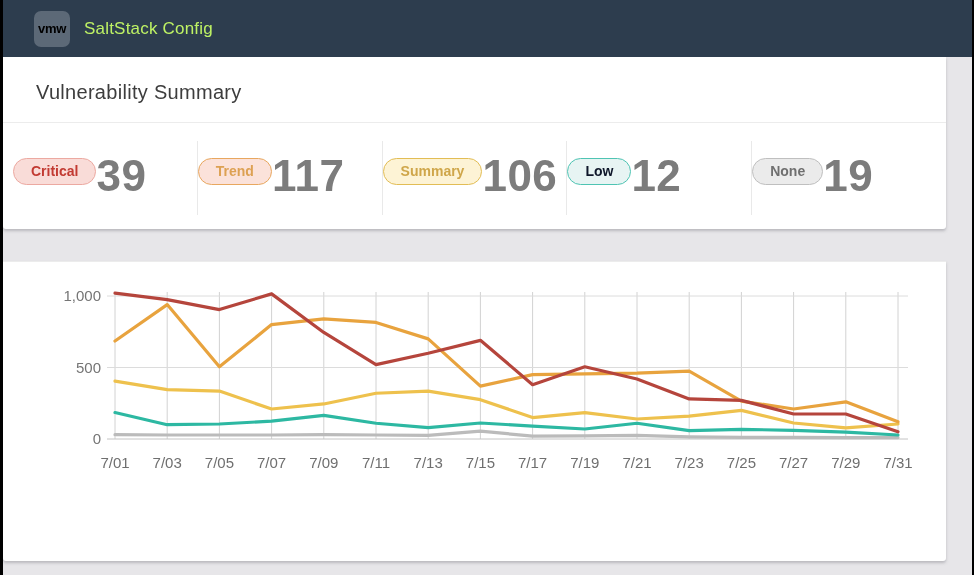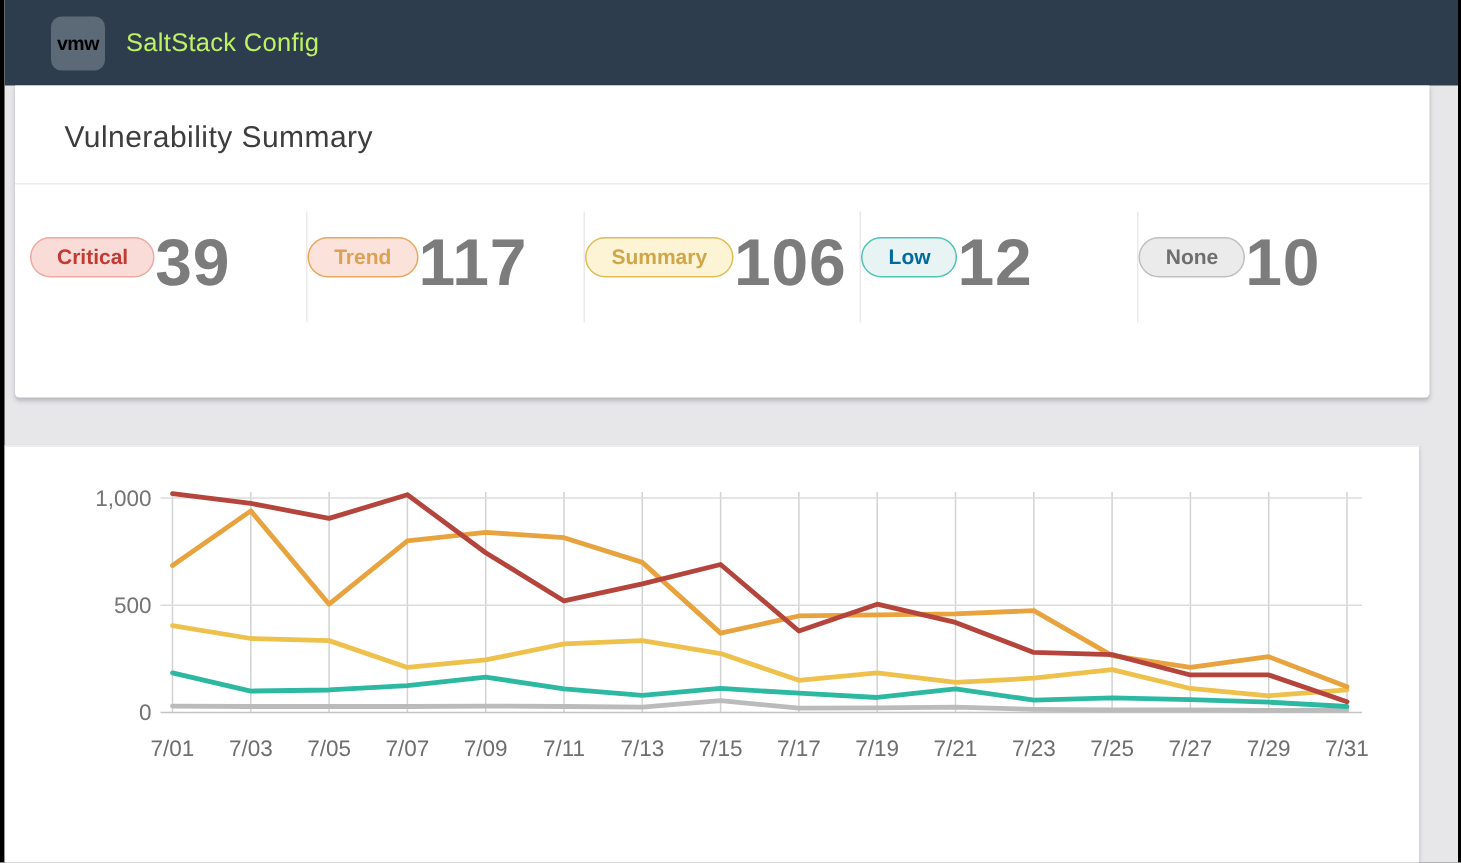--- a/index.html
+++ b/index.html
@@ -29,21 +29,21 @@
     background:#fff;width:943px;
     box-shadow:0 2px 3px rgba(100,100,110,0.35);
     border-radius:0 0 3px 3px;
   }
   .card-title{
     font-size:20px;color:#3d3d3d;letter-spacing:0.3px;
     padding:24px 0 18px 33px;
   }
   .card-divider{height:1px;background:#ececec;}
   
-  #summary-card{height:208px;margin-left:7px;}
+  #summary-card{height:172px;}
   .stats-row{display:flex;padding:18px 10px 0 10px;}
   .stat-col{
     flex:1;display:flex;flex-direction:row;align-items:center;
     border-left:1px solid #e9e9e9;padding-bottom:14px;
   }
   .stat-col:first-child{border-left:none;}
   .pill{
     font-size:14px;font-weight:600;padding:4px 17px;border-radius:15px;
     border:1.5px solid transparent;line-height:17px;
   }
@@ -77,26 +77,26 @@
       </div>
       <div class="stat-col">
         <span class="pill" style="background: rgb(251, 226, 218); border-color: rgb(232, 167, 95); color: rgb(221, 161, 83);">Trend</span>
         <span class="stat-value">117</span>
       </div>
       <div class="stat-col">
         <span class="pill" style="background: rgb(253, 243, 213); border-color: rgb(226, 189, 85); color: rgb(207, 166, 74);">Summary</span>
         <span class="stat-value">106</span>
       </div>
       <div class="stat-col">
-        <span class="pill" style="background: rgb(231, 244, 243); border-color: rgb(79, 196, 179); color: #0369a1;">Low</span>
+        <span class="pill" style="background: rgb(231, 244, 243); border-color: rgb(79, 196, 179); color: #0f172a;">Low</span>
         <span class="stat-value">12</span>
       </div>
       <div class="stat-col">
         <span class="pill" style="background: rgb(235, 235, 235); border-color: rgb(191, 191, 191); color: rgb(111, 111, 111);">None</span>
-        <span class="stat-value">10</span>
+        <span class="stat-value">19</span>
       </div>
     </div>
   </div>
 
   <div class="card-gap"></div>
 
   <div class="card" id="trend-card">
     <div class="card-divider"></div>
     <svg id="trend-svg" width="940" height="210" style="display:block;margin-top:14px;">
         <line x1="112" y1="16" x2="112" y2="163" stroke="#d2d2d2" stroke-width="1"></line>

